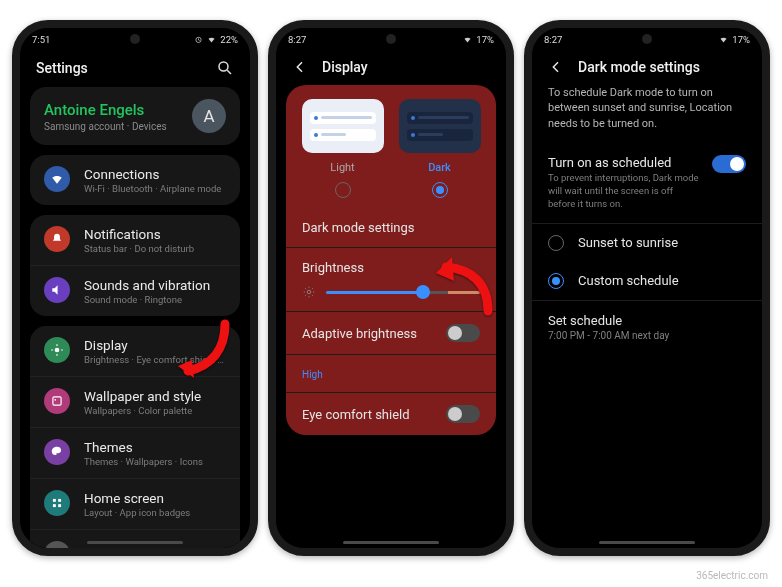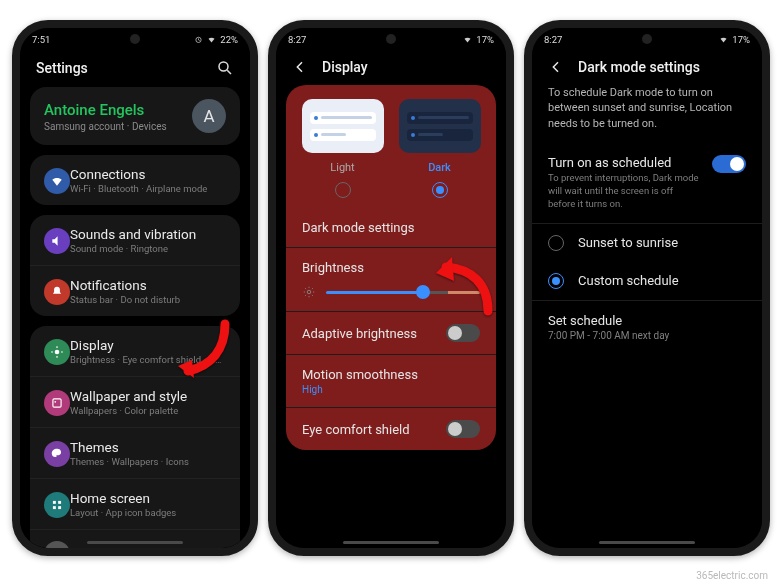--- a/index.html
+++ b/index.html
@@ -15,21 +15,21 @@
   .hdr h1{font-size:14px;font-weight:500;color:#f0f0f0}
   .hdr .back{width:16px;height:16px}
   .hdr .search{margin-left:auto;width:18px;height:18px}
   .content{flex:1;overflow:hidden;padding:0 6px}
   .card{background:#171717;border-radius:16px;margin:0 4px 10px;padding:0}
   .account{display:flex;align-items:center;padding:12px 14px}
   .account .txt{flex:1}
   .account .name{font-size:15px;font-weight:500;color:#22c55e}
   .account .sub{font-size:10px;color:#8a8a8a;margin-top:2px}
   .avatar{width:34px;height:34px;border-radius:50%;background:#4a5560;color:#e5e5e5;display:flex;align-items:center;justify-content:center;font-size:17px;font-weight:400}
-  .row{display:flex;align-items:flex-end;padding:11px 14px;}
+  .row{display:flex;align-items:flex-start;padding:11px 14px;gap:14px}
   .row+.row{border-top:1px solid #222}
   .ic{width:26px;height:26px;border-radius:50%;display:flex;align-items:center;justify-content:center;flex-shrink:0}
   .ic svg{width:14px;height:14px}
   .ic-blue{background:#2f5ba8}
   .ic-purple{background:#6a3fbf}
   .ic-red{background:#c0392b}
   .ic-green{background:#2e8b57}
   .ic-pink{background:#b03a7a}
   .ic-violet{background:#7a3fa3}
   .ic-teal{background:#1f7a7a}
@@ -135,39 +135,39 @@
               </div>
           <div class="txt">
                 <div class="title">Connections</div>
                 <div class="sub">Wi-Fi · Bluetooth · Airplane mode</div>
               </div>
         </div>
       </div>
 
       <div class="card">
         <div class="row">
+          <div class="ic ic-red">
+                <svg viewBox="0 0 24 24" fill="#fff">
+                  <path d="M12 3a5 5 0 00-5 5v4l-2 3h14l-2-3V8a5 5 0 00-5-5z"></path>
+                </svg>
+              </div>
+          <div class="txt">
+                <div class="title">Notifications</div>
+                <div class="sub">Status bar · Do not disturb</div>
+              </div>
+        </div>
+        <div class="row">
           <div class="ic ic-purple">
                 <svg viewBox="0 0 24 24" fill="#fff">
                   <path d="M4 9v6h4l5 5V4L8 9H4z"></path>
                 </svg>
               </div>
           <div class="txt">
                 <div class="title">Sounds and vibration</div>
                 <div class="sub">Sound mode · Ringtone</div>
-              </div>
-        </div>
-        <div class="row">
-          <div class="ic ic-red">
-                <svg viewBox="0 0 24 24" fill="#fff">
-                  <path d="M12 3a5 5 0 00-5 5v4l-2 3h14l-2-3V8a5 5 0 00-5-5z"></path>
-                </svg>
-              </div>
-          <div class="txt">
-                <div class="title">Notifications</div>
-                <div class="sub">Status bar · Do not disturb</div>
               </div>
         </div>
       </div>
 
       <div class="card">
         <div class="row">
           <div class="ic ic-green">
                 <svg viewBox="0 0 24 24" fill="#fff">
                   <circle cx="12" cy="12" r="4"></circle>
                   <path d="M12 2v3M12 19v3M2 12h3M19 12h3" stroke="#fff" stroke-width="2"></path>
@@ -300,21 +300,20 @@
                 </div>
           </div>
         </div>
 
         <div class="sect-row">
           <div class="lbl">Adaptive brightness</div>
           <div class="toggle"></div>
         </div>
 
         <div class="sect">
-          <div class="lbl">Motion smoothness</div>
           <div class="sub2">High</div>
         </div>
 
         <div class="sect-row">
           <div class="lbl">Eye comfort shield</div>
           <div class="toggle"></div>
         </div>
 
       </div>
     </div>

